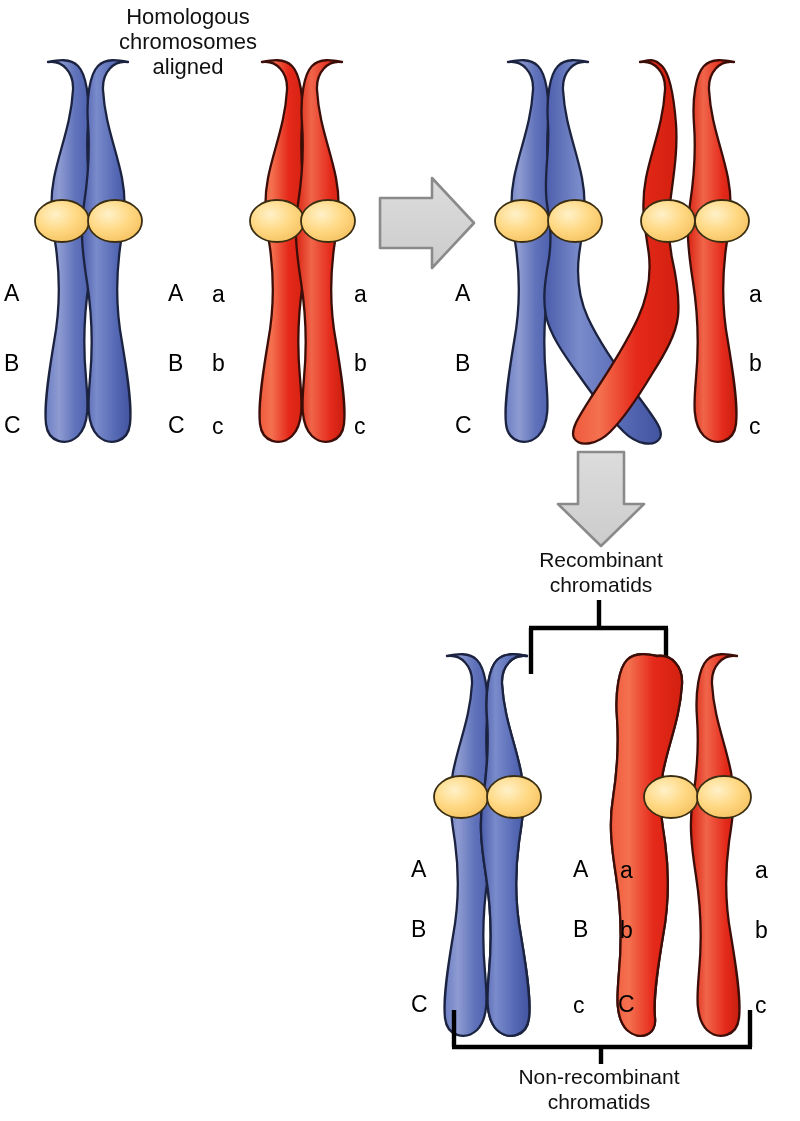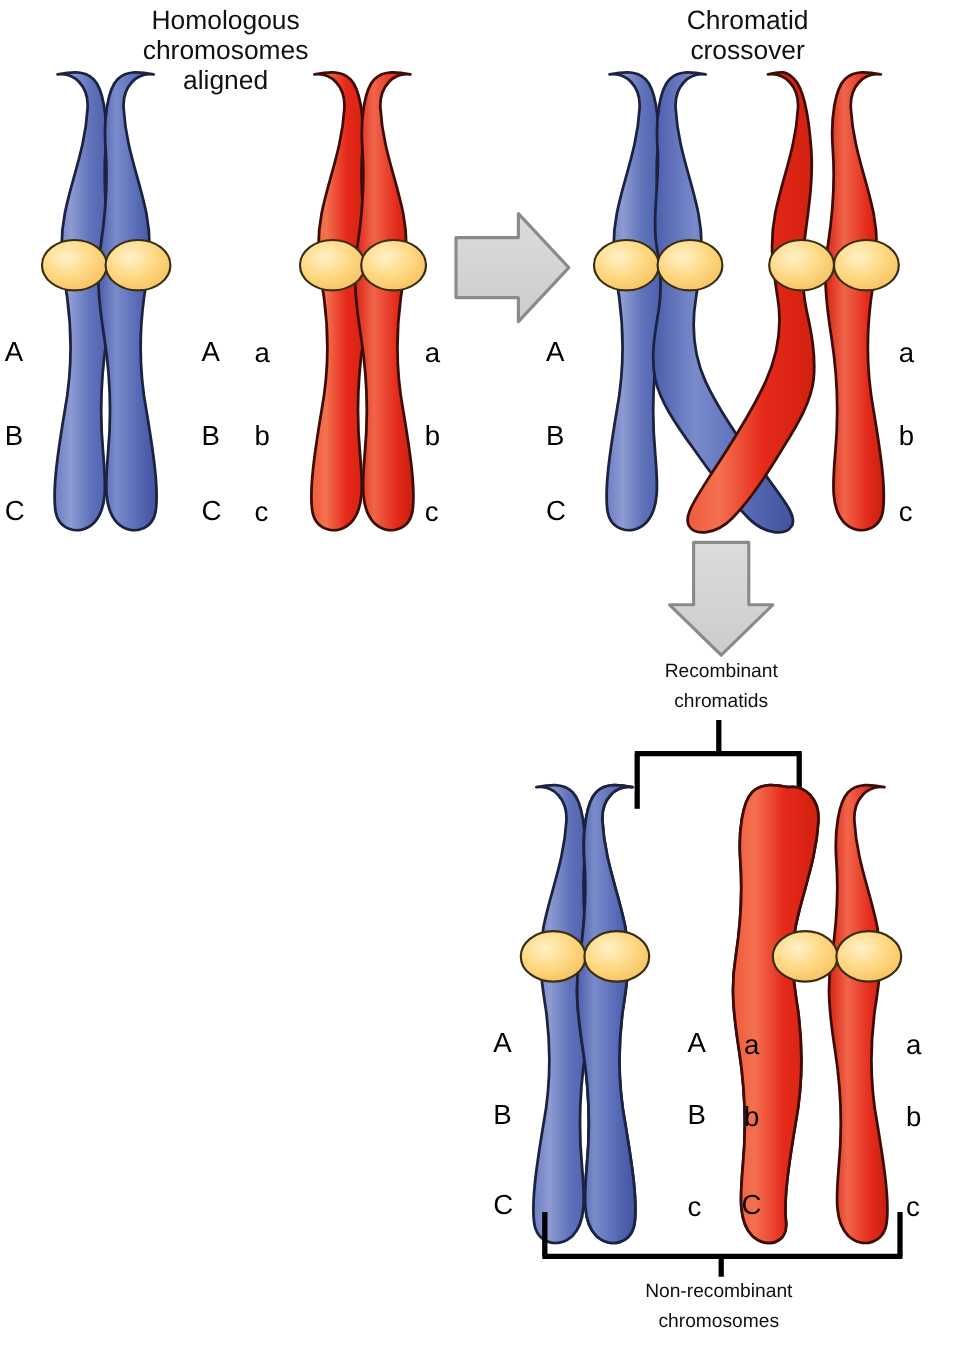--- a/index.html
+++ b/index.html
@@ -41,21 +41,21 @@
     font-size: 22px;
     line-height: 25px;
     color: #111111;
     text-align: center;
     white-space: pre-line;
     user-select: none;
   }
   .bracket-title {
     position: absolute;
     font-family: "Liberation Sans", sans-serif;
-    font-size: 16px;
+    font-size: 21px;
     line-height: 25px;
     color: #111111;
     text-align: center;
     white-space: pre-line;
     user-select: none;
   }
 </style>
 </head>
 <body>
 
@@ -282,28 +282,26 @@
       <line x1="750" y1="1010" x2="750" y2="1047"></line>
       <line x1="452" y1="1047" x2="752" y2="1047"></line>
       <line x1="601" y1="1047" x2="601" y2="1064"></line>
     </g>
   </svg>
 
   <div class="panel-title" style="left:88px; top:4px; width:200px;">Homologous
 chromosomes
 aligned</div>
 
-  <div class="panel-title" style="left:523px; top:4px; width:200px;">Chromatid
-crossover</div>
 
   <div class="bracket-title" style="left:501px; top:547px; width:200px;">Recombinant
 chromatids</div>
 
   <div class="bracket-title" style="left:489px; top:1064px; width:220px;">Non-recombinant
-chromosomes</div>
+chromatids</div>
 
   <div class="cap-label" style="left:4px;  top:282px;">A</div>
   <div class="cap-label" style="left:4px;  top:352px;">B</div>
   <div class="cap-label" style="left:4px;  top:414px;">C</div>
   <div class="cap-label" style="left:168px;top:282px;">A</div>
   <div class="cap-label" style="left:168px;top:352px;">B</div>
   <div class="cap-label" style="left:168px;top:414px;">C</div>
 
   <div class="cap-label" style="left:212px;top:283px;">a</div>
   <div class="cap-label" style="left:212px;top:352px;">b</div>

